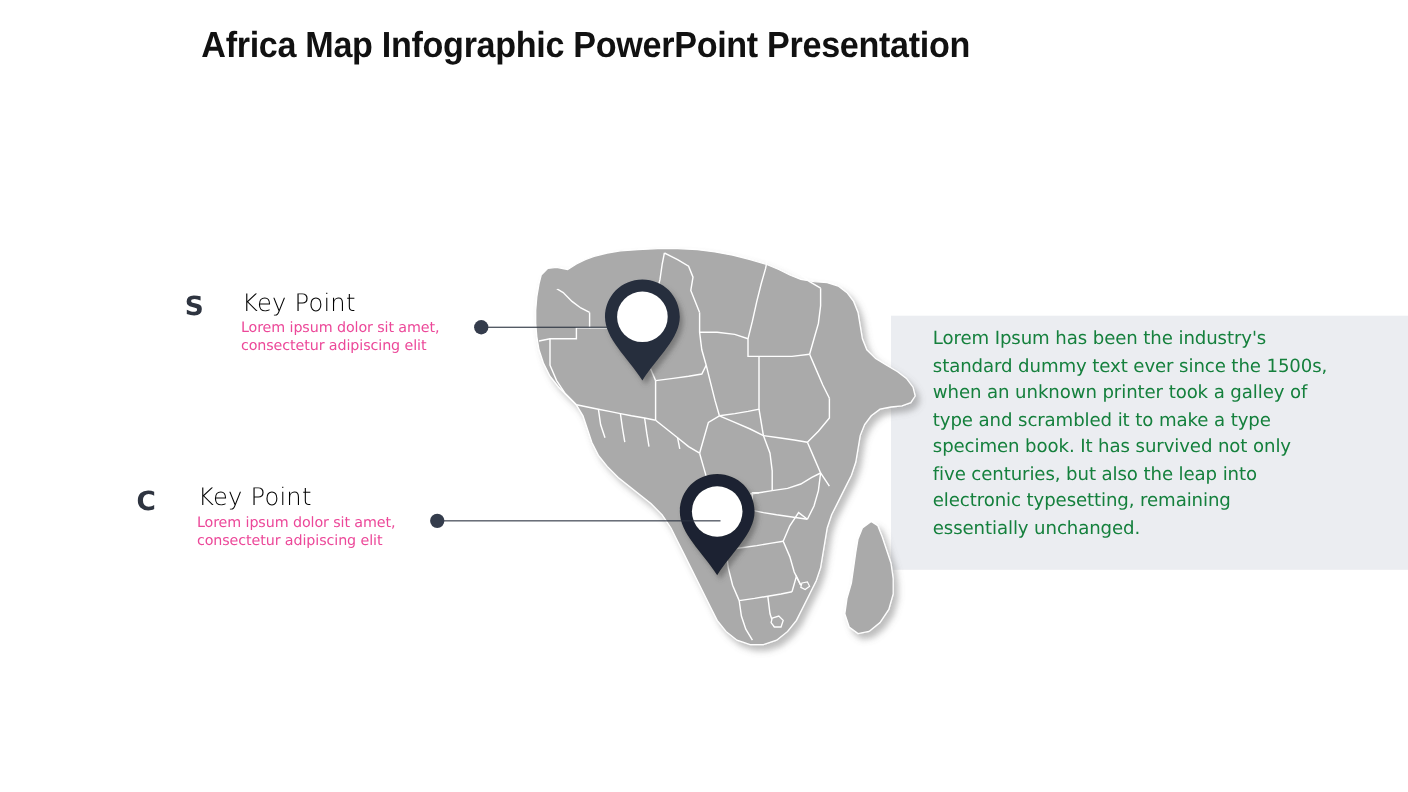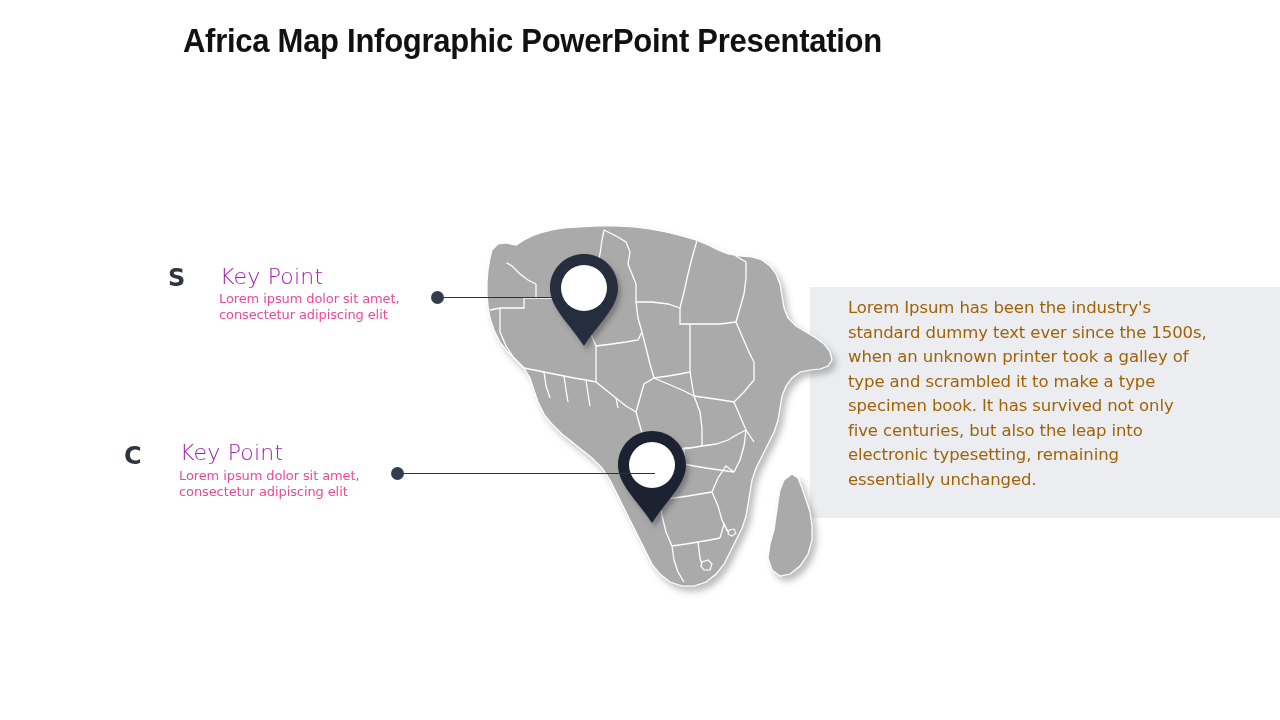--- a/index.html
+++ b/index.html
@@ -32,21 +32,21 @@
     width:470px; height:231px;
     background:#ebedf1;
   }
   #info-panel-text {
     position:absolute;
     left:848px; top:296px;
     width:360px;
     font-family:"DejaVu Sans", sans-serif;
     font-size:16.5px;
     line-height:24.5px;
-    color:#a16207;
+    color:#15803d;
     letter-spacing:-0.1px;
   }
 
   
   #map-wrap {
     position:absolute;
     left:440px; top:212px;
     width:400px; height:415px;
   }
   #map-wrap svg { display:block; width:400px; height:415px; overflow:visible; }
@@ -58,21 +58,21 @@
     font-family:"DejaVu Sans", sans-serif;
     font-weight:bold;
     font-size:24px;
     color:#2e3440;
   }
   .kp-head {
     position:absolute;
     font-family:"DejaVu Sans", sans-serif;
     font-weight:300;
     font-size:22px;
-    color:#a21caf;
+    color:#000000;
     white-space:nowrap;
     letter-spacing:0.2px;
   }
   .kp-sub {
     position:absolute;
     font-family:"DejaVu Sans", sans-serif;
     font-size:13px;
     line-height:15.5px;
     color:#ec4899;
     width:240px;

